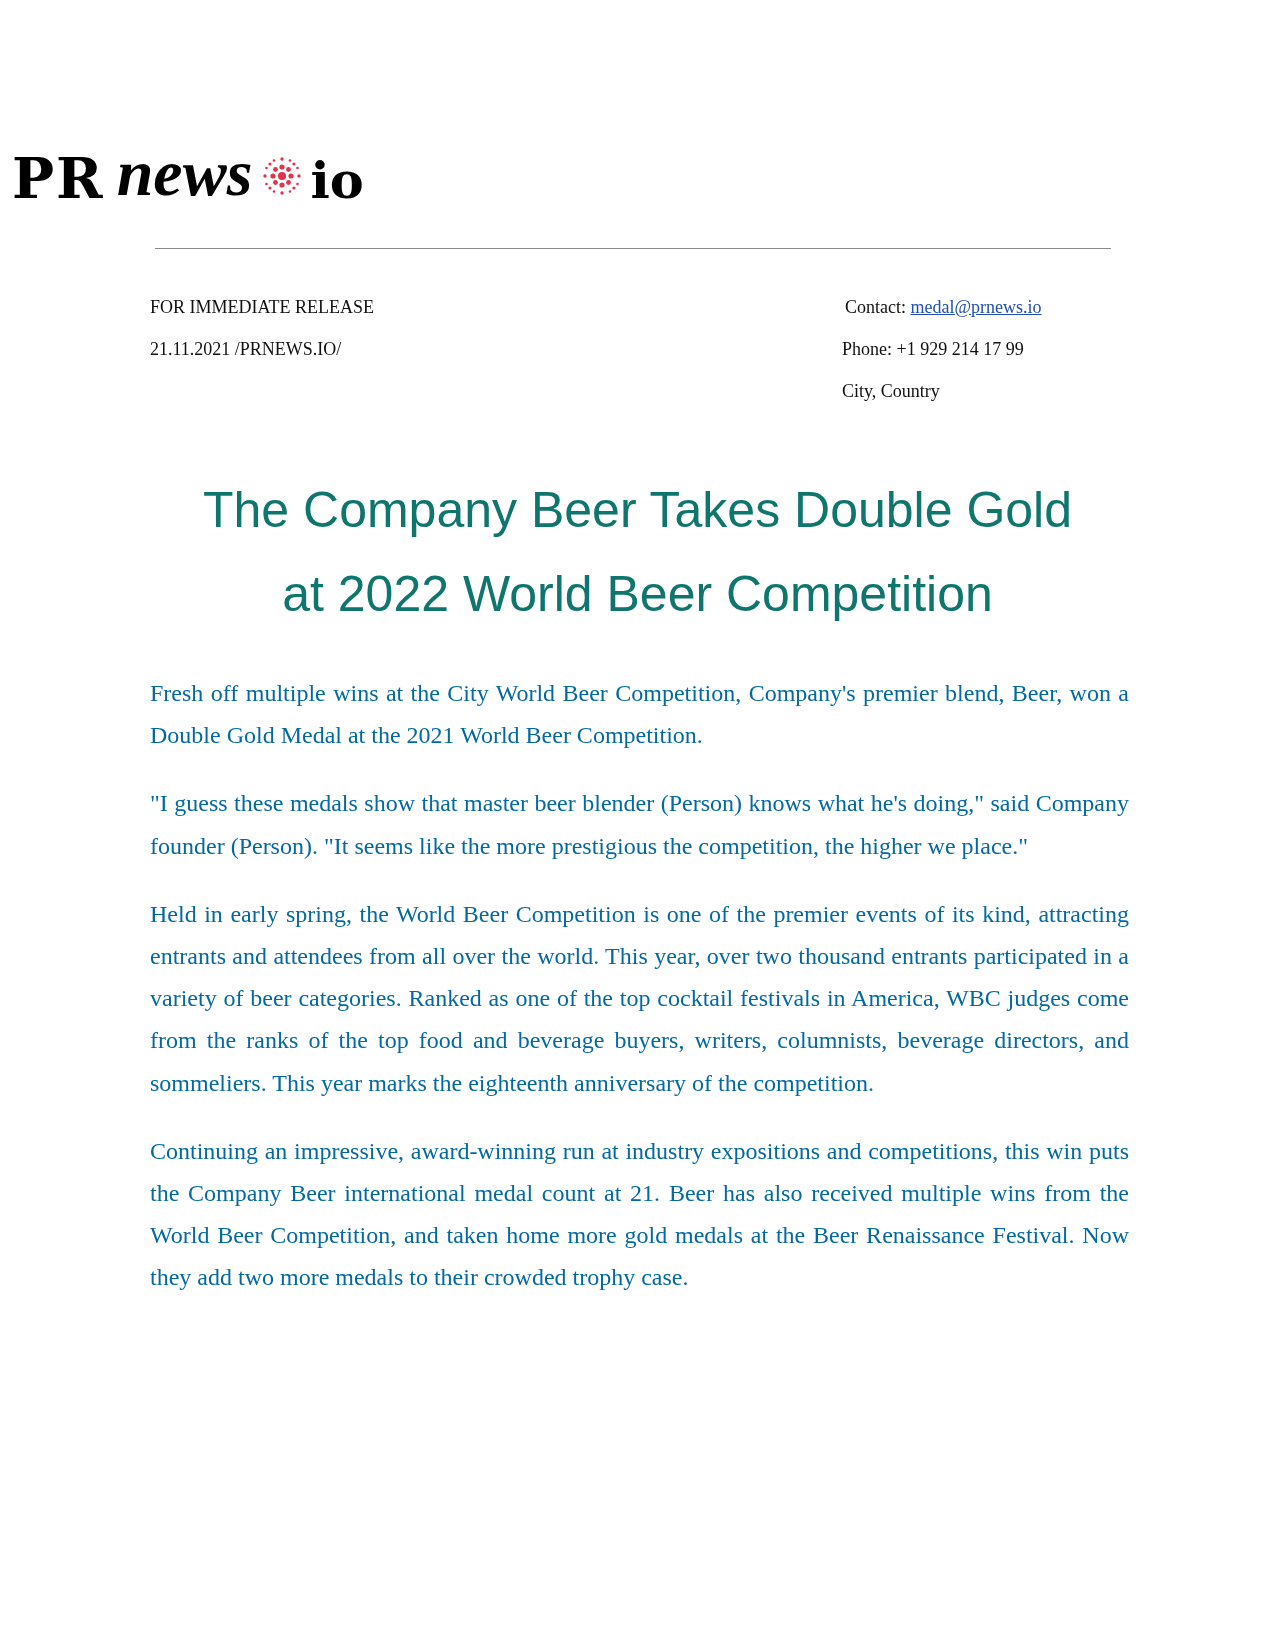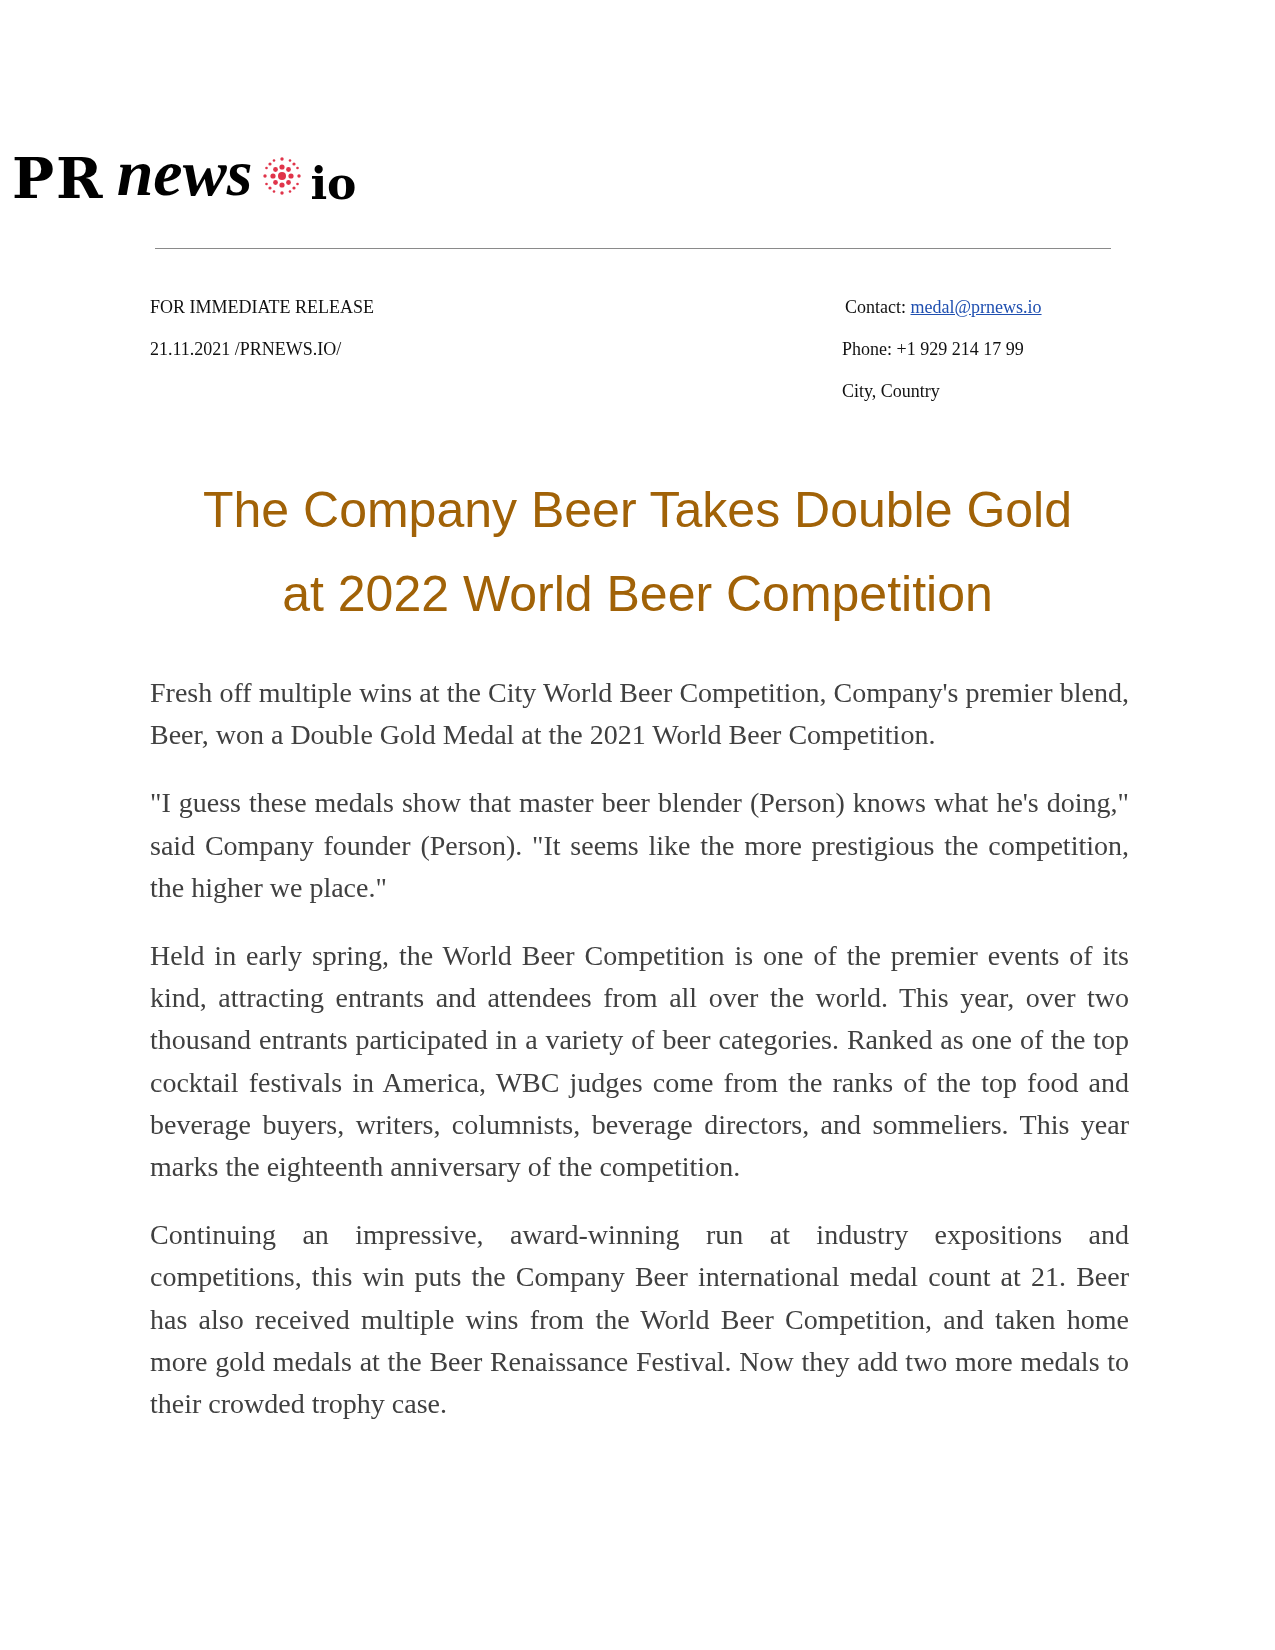--- a/index.html
+++ b/index.html
@@ -2,29 +2,29 @@
 <html><head>
 <meta charset="utf-8">
 <style>
   html, body { margin: 0; padding: 0; background: #ffffff; }
   body { width: 1275px; height: 1650px; position: relative; overflow: hidden; color: #111; }
   .logo { position: absolute; left: 12px; top: 140px; width: 1275px; text-align: left; height: 90px; }
   .logo-inner { display: inline-flex; align-items: flex-end; font-family: "DejaVu Serif", serif; color: #000; }
   .logo-pr { font-size: 56px; font-weight: bold; letter-spacing: 2px; line-height: 1; }
   .logo-news { font-size: 66px; font-style: italic; font-weight: bold; line-height: 1; margin-left: 12px; font-family: "Liberation Serif", serif; }
   .logo-dot { width: 44px; height: 44px; margin: 0 6px 8px 8px; }
-  .logo-io { font-size: 44px; font-weight: bold; line-height: 1; }
+  .logo-io { font-size: 51px; font-weight: bold; line-height: 1; }
   .rule { position: absolute; left: 155px; top: 248px; width: 956px; height: 0; border-top: 1.5px solid #8a8a8a; }
   .meta { font-family: "Liberation Serif", serif; font-size: 18px; color: #111; position: absolute; line-height: 42px; }
   .meta-left { left: 150px; top: 286px; }
   .meta-right { left: 842px; top: 286px; }
   .meta-right .row0 { margin-left: 3px; }
   .email { color: #1f4fb0; text-decoration: underline; }
-  .headline { position: absolute; left: 0; top: 468px; width: 1275px; text-align: center; font-family: "Liberation Sans", sans-serif; font-size: 50px; line-height: 84px; color: #a16207; }
-  .body { position: absolute; left: 150px; top: 672px; width: 979px; font-family: "Liberation Serif", serif; font-size: 28px; line-height: 42.2px; color: #404040; text-align: justify; }
+  .headline { position: absolute; left: 0; top: 468px; width: 1275px; text-align: center; font-family: "Liberation Sans", sans-serif; font-size: 50px; line-height: 84px; color: #0f766e; }
+  .body { position: absolute; left: 150px; top: 672px; width: 979px; font-family: "Liberation Serif", serif; font-size: 24px; line-height: 42.2px; color: #0369a1; text-align: justify; }
   .body p { margin: 0 0 26px 0; }
 </style>
 </head>
 <body>
 
 <div class="logo">
   <div class="logo-inner">
     <span class="logo-pr">PR</span>
     <span class="logo-news">news</span>
     <svg class="logo-dot" viewBox="0 0 44 44">

